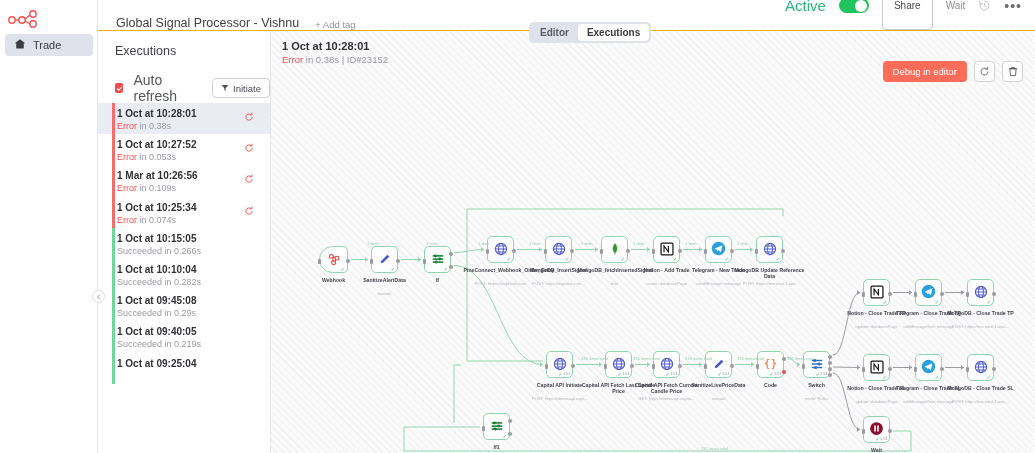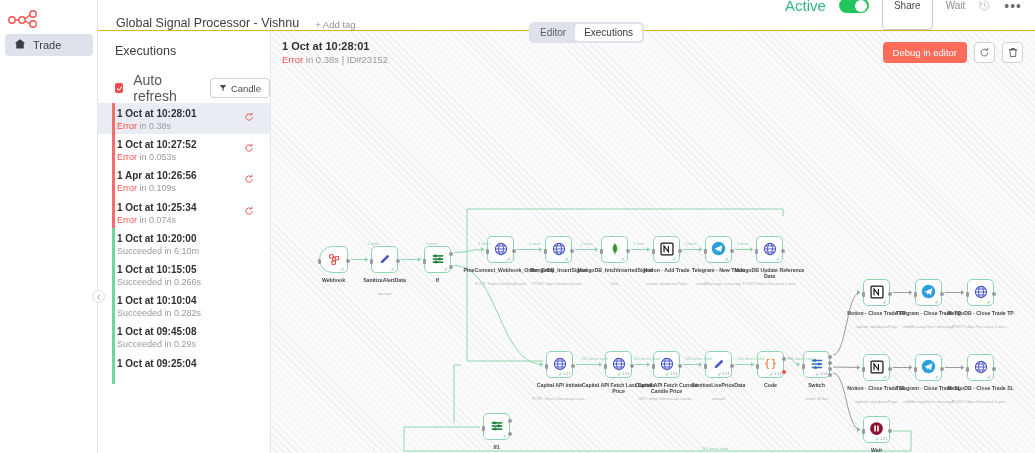--- a/index.html
+++ b/index.html
@@ -50,21 +50,21 @@
     border:1px solid #c8c9cc; border-radius:4px;
     padding:18px 11px; font-size:10px; color:#4a4a4a; background:#fff; cursor:pointer;
   }
   .saved-lbl { font-size:10px; color:#8b8d94; }
   .icon-btn { cursor:pointer; opacity:.55; display:flex; align-items:center; }
   .dots { font-size:14px; color:#6b6d74; letter-spacing:1px; cursor:pointer; line-height:8px; }
 
   
   .tabs {
     position:absolute; left:529px; top:22px; display:flex;
-    background:#dfe2ea; border-radius:5px; padding:2px; z-index:30;
+    background:#dfe2ea; border-radius:5px; padding:2px; z-index:30;font-weight:bold;
   }
   .tab {
     font-size:10px; padding:3px 9px; border-radius:4px; color:#5a5c63; cursor:pointer;
   }
   .tab.sel { background:#fff; color:#3a3a3f; }
 
   
   .exec-panel {
     position:absolute; left:98px; top:31px; width:173px; bottom:0;
     background:#fff; border-right:1px solid #e6e6e8; overflow:hidden;
@@ -108,21 +108,21 @@
     overflow:hidden;
     background-color:#fbfbfc;
     background-image:repeating-linear-gradient(45deg,
       #fbfbfc 0px, #fbfbfc 4px, #f0f0f2 4px, #f0f0f2 5px);
   }
   .exec-bar { position:absolute; left:11px; top:9px; }
   .exec-bar .t1 { font-size:11px; font-weight:bold; color:#303034; }
   .exec-bar .t2 { font-size:9.5px; color:#96979c; margin-top:2px; }
   .exec-bar .t2 .er { color:#f0544f; }
   .canvas-actions {
-    position:absolute; right:12px; top:11px; display:flex; align-items:center; gap:7px;
+    position:absolute; right:12px; top:30px; display:flex; align-items:center; gap:7px;
   }
   .debug-btn {
     background:#ff6d5a; color:#fff; border:none; border-radius:4px;
     font-size:9.5px; padding:5px 10px; cursor:pointer; font-family:inherit;
   }
   .sq-btn {
     width:21px; height:21px; border:1px solid #d0d1d4; border-radius:4px; background:#fff;
     display:flex; align-items:center; justify-content:center; cursor:pointer;
   }
 
@@ -221,21 +221,21 @@
             <path d="M1.5 5 L4 7.5 L8.5 2.5" fill="none" stroke="#fff" stroke-width="1.6"></path>
           </svg>
       </div>
       <span class="chk-lbl">Auto refresh</span>
       <div class="filters-btn">
         <span>
           <svg width="8" height="8" viewBox="0 0 10 10">
               <path d="M0.8 1.2 H9.2 L5.8 5.2 V8.6 L4.2 7.6 V5.2 Z" fill="#4c4d52"></path>
             </svg>
         </span>
-        <span>Candle</span>
+        <span>Initiate</span>
       </div>
     </div>
     <div class="exec-list" id="exec-list">
         <div class="exec-item err sel">
           <div class="bar"></div>
           <div class="exec-time">1 Oct at 10:28:01</div>
           <div class="exec-sub"><span class="st-err">Error</span> in 0.38s</div>
           <div class="retry-ic"><svg width="10" height="10" viewBox="0 0 16 16">
               <path d="M13 8 A5 5 0 1 1 11 4.1" fill="none" stroke="#f0544f" stroke-width="1.6"></path>
               <path d="M12.6 1.2 V4.6 H9.2" fill="none" stroke="#f0544f" stroke-width="1.6"></path>
@@ -245,55 +245,55 @@
           <div class="bar"></div>
           <div class="exec-time">1 Oct at 10:27:52</div>
           <div class="exec-sub"><span class="st-err">Error</span> in 0.053s</div>
           <div class="retry-ic"><svg width="10" height="10" viewBox="0 0 16 16">
               <path d="M13 8 A5 5 0 1 1 11 4.1" fill="none" stroke="#f0544f" stroke-width="1.6"></path>
               <path d="M12.6 1.2 V4.6 H9.2" fill="none" stroke="#f0544f" stroke-width="1.6"></path>
             </svg></div>
         </div>
         <div class="exec-item err">
           <div class="bar"></div>
-          <div class="exec-time">1 Apr at 10:26:56</div>
+          <div class="exec-time">1 Mar at 10:26:56</div>
           <div class="exec-sub"><span class="st-err">Error</span> in 0.109s</div>
           <div class="retry-ic"><svg width="10" height="10" viewBox="0 0 16 16">
               <path d="M13 8 A5 5 0 1 1 11 4.1" fill="none" stroke="#f0544f" stroke-width="1.6"></path>
               <path d="M12.6 1.2 V4.6 H9.2" fill="none" stroke="#f0544f" stroke-width="1.6"></path>
             </svg></div>
         </div>
         <div class="exec-item err">
           <div class="bar"></div>
           <div class="exec-time">1 Oct at 10:25:34</div>
           <div class="exec-sub"><span class="st-err">Error</span> in 0.074s</div>
           <div class="retry-ic"><svg width="10" height="10" viewBox="0 0 16 16">
               <path d="M13 8 A5 5 0 1 1 11 4.1" fill="none" stroke="#f0544f" stroke-width="1.6"></path>
               <path d="M12.6 1.2 V4.6 H9.2" fill="none" stroke="#f0544f" stroke-width="1.6"></path>
             </svg></div>
         </div>
         <div class="exec-item ok">
           <div class="bar"></div>
-          <div class="exec-time">1 Oct at 10:20:00</div>
-          <div class="exec-sub"><span class="">Succeeded</span> in 6:10m</div>
-        </div>
-        <div class="exec-item ok">
-          <div class="bar"></div>
           <div class="exec-time">1 Oct at 10:15:05</div>
           <div class="exec-sub"><span class="">Succeeded</span> in 0.266s</div>
         </div>
         <div class="exec-item ok">
           <div class="bar"></div>
           <div class="exec-time">1 Oct at 10:10:04</div>
           <div class="exec-sub"><span class="">Succeeded</span> in 0.282s</div>
         </div>
         <div class="exec-item ok">
           <div class="bar"></div>
           <div class="exec-time">1 Oct at 09:45:08</div>
           <div class="exec-sub"><span class="">Succeeded</span> in 0.29s</div>
+        </div>
+        <div class="exec-item ok">
+          <div class="bar"></div>
+          <div class="exec-time">1 Oct at 09:40:05</div>
+          <div class="exec-sub"><span class="">Succeeded</span> in 0.219s</div>
         </div>
         <div class="exec-item ok">
           <div class="bar"></div>
           <div class="exec-time">1 Oct at 09:25:04</div>
           <div class="exec-sub"></div>
         </div>
       </div>
   </div>
 
   <div class="collapse-handle">

